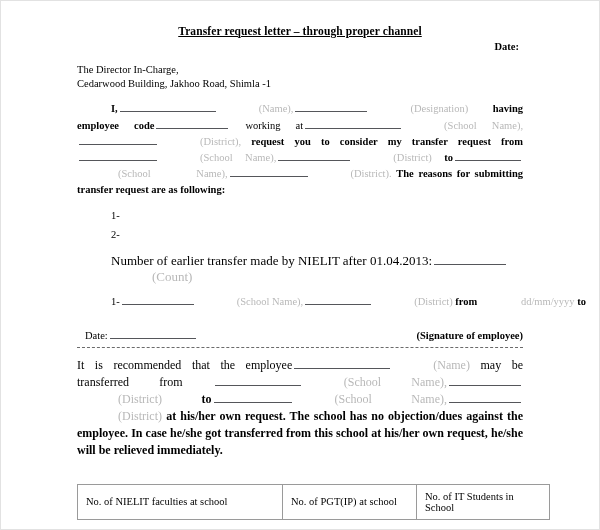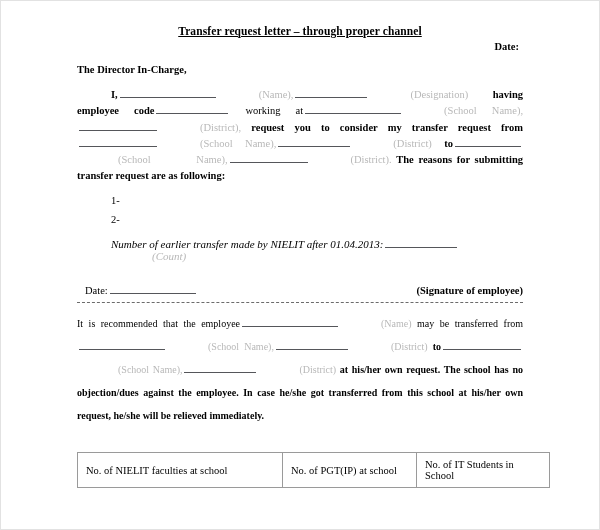--- a/index.html
+++ b/index.html
@@ -42,21 +42,21 @@
   .date-right {
     text-align: right;
     font-weight: bold;
     font-size: 10.5px;
     margin: 4px 4px 11px 0;
   }
   .addr-line {
     font-size: 10.5px;
     line-height: 14.2px;
   }
-  .addr-line.b { font-weight: bold; }
+  .addr-line.b { font-weight: normal; }
   .respected {
     font-size: 10.5px;
     margin-top: 11px;
   }
   .para {
     font-size: 10.5px;
     line-height: 16.2px;
     text-align: justify;
     margin-top: 10px;
   }
@@ -79,23 +79,22 @@
   .w86 { width: 86px; }
   .w96 { width: 96px; }
   .reasons {
     margin-left: 34px;
     font-size: 10.5px;
     line-height: 19px;
     margin-top: 7px;
   }
   .count-line {
     margin-left: 34px;
-    font-size: 11px;
+    font-size: 13px;
     margin-top: 9px;
-    font-style: italic;
   }
   .hist-line {
     margin-left: 34px;
     font-size: 10.5px;
     margin-top: 10px;
     white-space: nowrap;
   }
   .dateline-row {
     display: flex;
     justify-content: space-between;
@@ -110,22 +109,22 @@
     border-top: 1px dashed #6b6b6b;
     height: 0;
   }
   .section-head {
     text-align: center;
     font-weight: bold;
     font-size: 10.5px;
     margin-top: 8px;
   }
   .school-para {
-    font-size: 10px;
-    line-height: 23px;
+    font-size: 12px;
+    line-height: 17px;
     text-align: justify;
     margin-top: 9px;
   }
   table.counts {
     margin: 25px auto 0 auto;
     border-collapse: collapse;
     width: 421px;
     table-layout: fixed;
   }
   table.counts td {
@@ -143,31 +142,33 @@
 <body>
 
 <div class="page">
   <div class="sheet">
 
     <div class="doc-title">Transfer request letter – through proper channel</div>
 
     <div class="date-right">Date:</div>
 
     <div class="addr-line b">The Director In-Charge,</div>
+    <div class="addr-line">Cedarwood Building, Jakhoo Road, Shimla -1</div>
 
 
     <div class="para indent"><span class="b">I,</span><span class="blank w96"></span><span class="ph">(Name),</span><span class="blank w72"></span><span class="ph">(Designation)</span> <span class="b">having employee code</span><span class="blank w72"></span> <span>working at</span><span class="blank w96"></span><span class="ph">(School Name),</span><span class="blank w78"></span><span class="ph">(District),</span> <span class="b">request you to consider my</span> <span class="b">transfer request from</span><span class="blank w78"></span><span class="ph">(School Name),</span><span class="blank w72"></span><span class="ph">(District)</span> <span class="b">to</span><span class="blank w66"></span><span class="ph">(School</span> <span class="ph">Name),</span><span class="blank w78"></span><span class="ph">(District).</span> <span class="b">The reasons for submitting transfer request are as following:</span></div>
 
     <div class="reasons">
       <div>1-</div>
       <div>2-</div>
     </div>
 
     <div class="count-line"><span>Number of earlier transfer made by NIELIT after 01.04.2013:</span><span class="blank w72"></span><span class="ph">(Count)</span></div>
 
+    <div class="hist-line"><span>1-</span><span class="blank w72"></span><span class="ph">(School Name),</span><span class="blank w66"></span><span class="ph">(District)</span> <span class="b">from</span> <span class="ph">dd/mm/yyyy</span> <span class="b">to</span> <span class="ph">dd/mm/yyyy</span><span>.</span></div>
 
 
     <div class="dateline-row">
       <div class="dateline-left"><span>Date:</span><span class="blank w86"></span></div>
       <div class="dateline-right">(Signature of employee)</div>
     </div>
 
     <div class="divider"></div>
 
 

